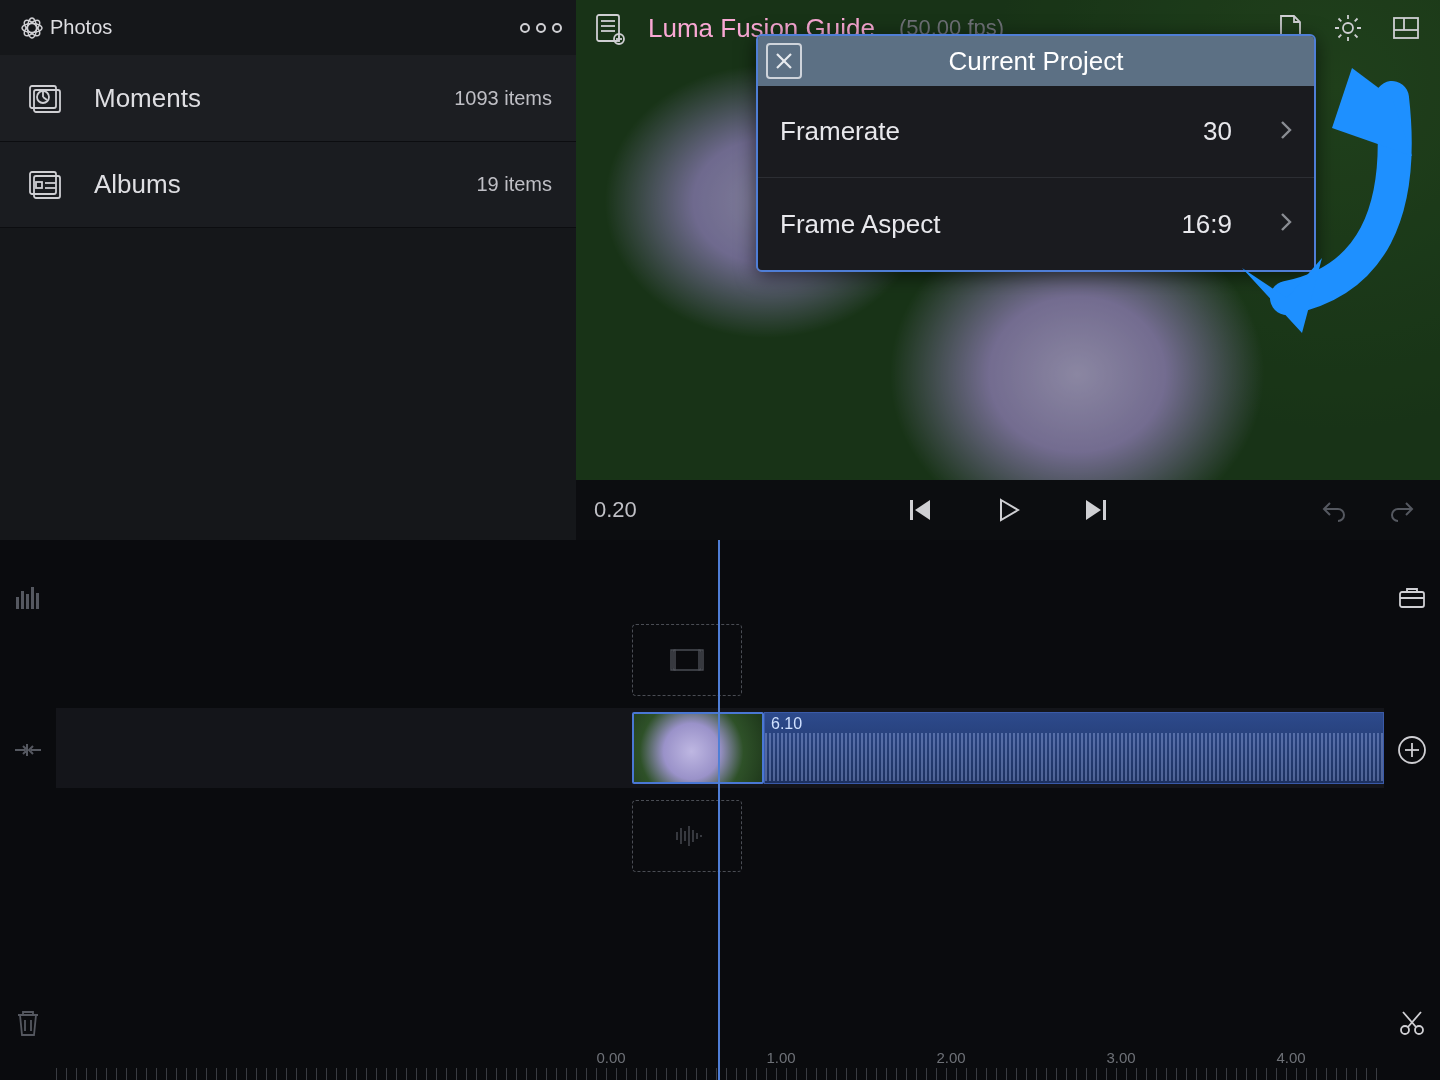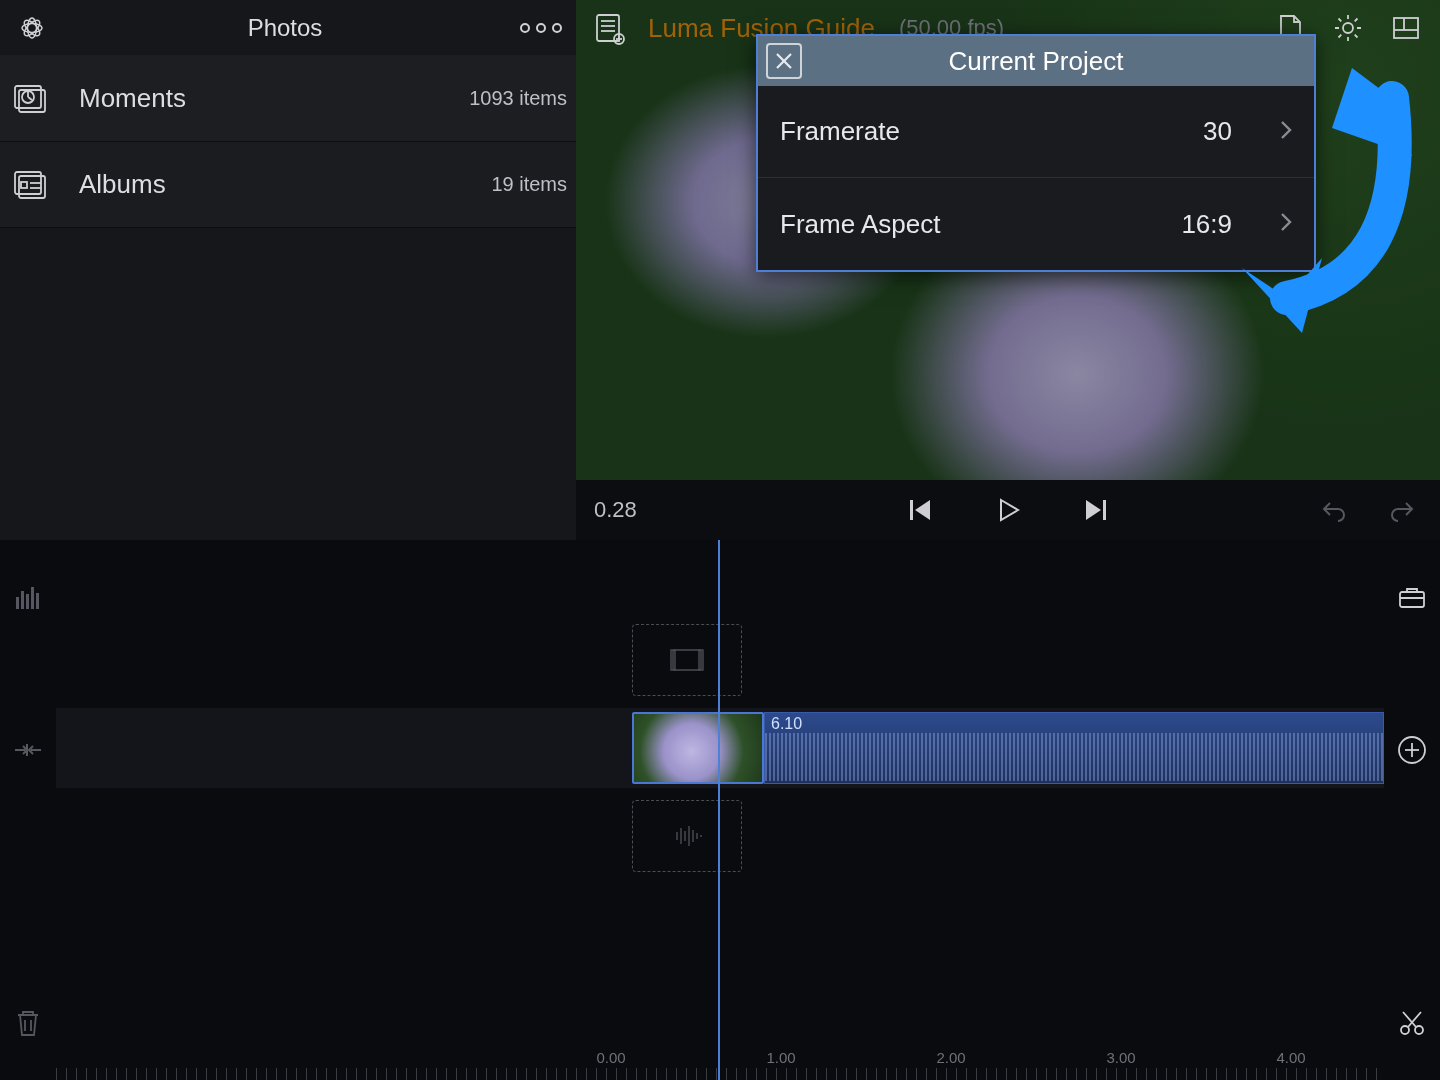--- a/index.html
+++ b/index.html
@@ -3,34 +3,34 @@
 <meta charset="utf-8">
 <style>
   * { margin:0; padding:0; box-sizing:border-box; font-family:-apple-system,Helvetica,Arial,sans-serif; -webkit-font-smoothing:antialiased; }
   html,body{width:1440px;height:1080px;overflow:hidden;background:#0c0d10;color:#cfcfd3;}
   .app{position:relative;width:1440px;height:1080px;}
 
   
   .left-panel{position:absolute;left:0;top:0;width:576px;height:1080px;background:#15171a;}
   .lp-header{height:56px;display:flex;align-items:center;padding:0 14px;border-bottom:1px solid rgba(255,255,255,.03);}
   .flower-icon{width:36px;height:36px;color:#cfcfd3;display:flex;align-items:center;justify-content:center;}
-  .lp-title{flex:1;text-align:center;font-size:24px;color:#dedee2;}
+  .lp-title{flex:1;text-align:left;font-size:20px;color:#dedee2;}
   .ooo-icon{display:flex;gap:6px;}
   .ooo-icon span{width:10px;height:10px;border:2px solid #cfcfd3;border-radius:50%;}
-  .lp-row{height:86px;display:flex;align-items:center;padding:0 9px;background:#1c1e22;border-bottom:1px solid #0c0d10;}
+  .lp-row{height:86px;display:flex;align-items:center;padding:0 24px;background:#1c1e22;border-bottom:1px solid #0c0d10;}
   .lp-row + .lp-row{background:#1a1c20;}
   .lp-row .icn{width:42px;height:42px;display:flex;align-items:center;justify-content:center;margin-right:28px;color:#cfcfd3;}
   .lp-row .label{font-size:26px;color:#dedee2;}
   .lp-row .count{margin-left:auto;font-size:20px;color:#bfbfc5;}
 
   
   .preview-area{position:absolute;left:576px;top:0;right:0;height:540px;}
   .top-toolbar{height:56px;display:flex;align-items:center;padding:0 14px;gap:18px;}
   .tool-icon{width:40px;height:40px;display:flex;align-items:center;justify-content:center;color:#cfcfd3;}
-  .project-name{font-size:26px;color:#a16207;white-space:nowrap;}
+  .project-name{font-size:26px;color:#f9a8d4;white-space:nowrap;}
   .project-fps{font-size:22px;color:#6e7177;margin-left:6px;}
   .spacer{flex:1;}
   .preview{position:absolute;left:0;top:0;right:0;bottom:60px;overflow:hidden;}
   .leaves{position:absolute;inset:0;
     background:
       radial-gradient(ellipse 260px 220px at 22% 42%, #b6b3db 0%, #9f98cc 28%, rgba(159,152,204,0) 62%),
       radial-gradient(ellipse 340px 300px at 58% 78%, #c7c1e8 0%, #a59bce 26%, rgba(165,155,206,0) 55%),
       radial-gradient(circle at 88% 18%, #2e5c28 0%, #234a21 40%),
       radial-gradient(circle at 8% 88%, #2d5528 0%, #1e3d1c 50%),
       linear-gradient(135deg,#355f2e 0%, #244a22 40%, #152a15 100%);}
@@ -63,21 +63,21 @@
     -webkit-mask:linear-gradient(#000,#000);opacity:.55;}
   .playhead{position:absolute;top:0;bottom:0;left:662px;width:2px;background:#4f7ed6;}
   .ruler{position:absolute;left:0;right:0;bottom:0;height:36px;}
   .ruler .mark{position:absolute;bottom:14px;font-size:15px;color:#6e7177;transform:translateX(-50%);}
   .ruler .ticks{position:absolute;left:0;right:0;bottom:0;height:12px;background:repeating-linear-gradient(90deg,#3a3c42 0 1px,transparent 1px 10px);}
 
   
   .annotation-arrow{position:absolute;right:18px;top:28px;width:240px;height:310px;pointer-events:none;}
 
   
-  .modal{position:absolute;left:756px;top:34px;width:560px;border:2px solid #4f7ed6;border-radius:0;overflow:hidden;box-shadow:0 4px 20px rgba(0,0,0,.6);}
+  .modal{position:absolute;left:756px;top:34px;width:560px;border:2px solid #4f7ed6;border-radius:6px;overflow:hidden;box-shadow:0 4px 20px rgba(0,0,0,.6);}
   .modal-header{height:50px;background:#5c7084;display:flex;align-items:center;position:relative;}
   .modal-close{position:absolute;left:8px;top:7px;width:36px;height:36px;border:2px solid #cfd4db;border-radius:4px;display:flex;align-items:center;justify-content:center;color:#e8ebef;font-size:22px;cursor:pointer;}
   .modal-title{flex:1;text-align:center;font-size:26px;color:#fff;}
   .modal-body{background:#1a1b1f;}
   .modal-row{height:92px;display:flex;align-items:center;padding:0 22px;border-bottom:1px solid #2c2e33;cursor:pointer;}
   .modal-row:last-child{border-bottom:none;}
   .modal-row .mlabel{font-size:26px;color:#e8e8ec;}
   .modal-row .mvalue{margin-left:auto;font-size:26px;color:#e8e8ec;margin-right:60px;}
   .modal-row .chev{position:absolute;right:20px;color:#8a8d93;}
   .modal-row{position:relative;}
@@ -172,21 +172,21 @@
       <div class="tool-icon">
         <svg width="32" height="32" viewBox="0 0 32 32" fill="none" stroke="currentColor" stroke-width="1.8">
             <rect x="4" y="6" width="24" height="20"></rect>
             <line x1="4" y1="18" x2="28" y2="18"></line>
             <line x1="14" y1="6" x2="14" y2="18"></line>
           </svg>
       </div>
     </div>
 
     <div class="transport">
-      <div class="timecode">0.28</div>
+      <div class="timecode">0.20</div>
       <div class="tc-center">
         <div class="skip-icon">
           <svg width="30" height="30" viewBox="0 0 30 30" fill="currentColor">
               <rect x="5" y="5" width="3" height="20"></rect>
               <path d="M25 5 L10 15 L25 25 Z"></path>
             </svg>
         </div>
         <div class="play-icon">
           <svg width="30" height="30" viewBox="0 0 30 30" fill="none" stroke="currentColor" stroke-width="2">
               <path d="M8 5 L25 15 L8 25 Z"></path>

